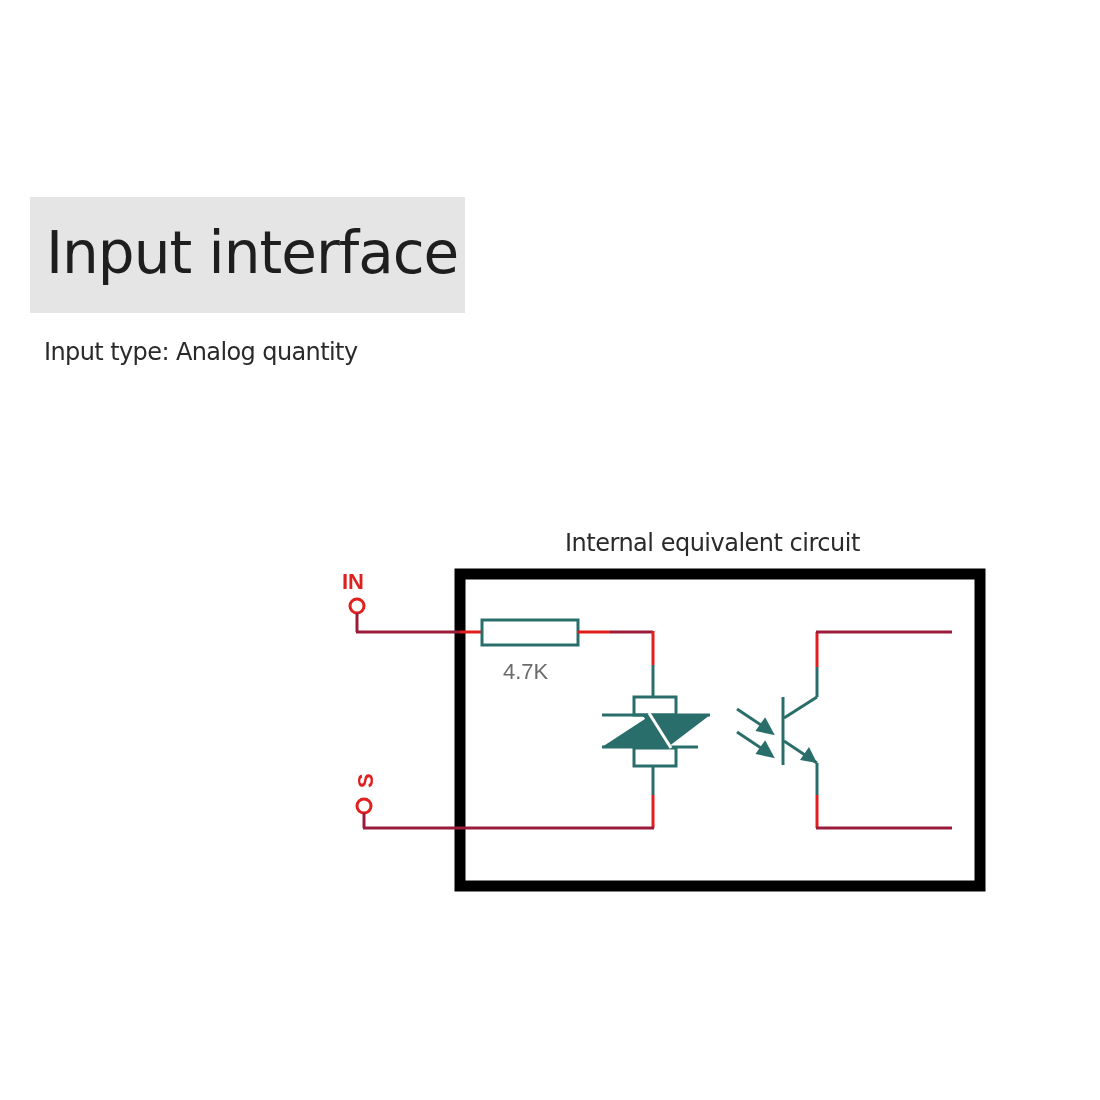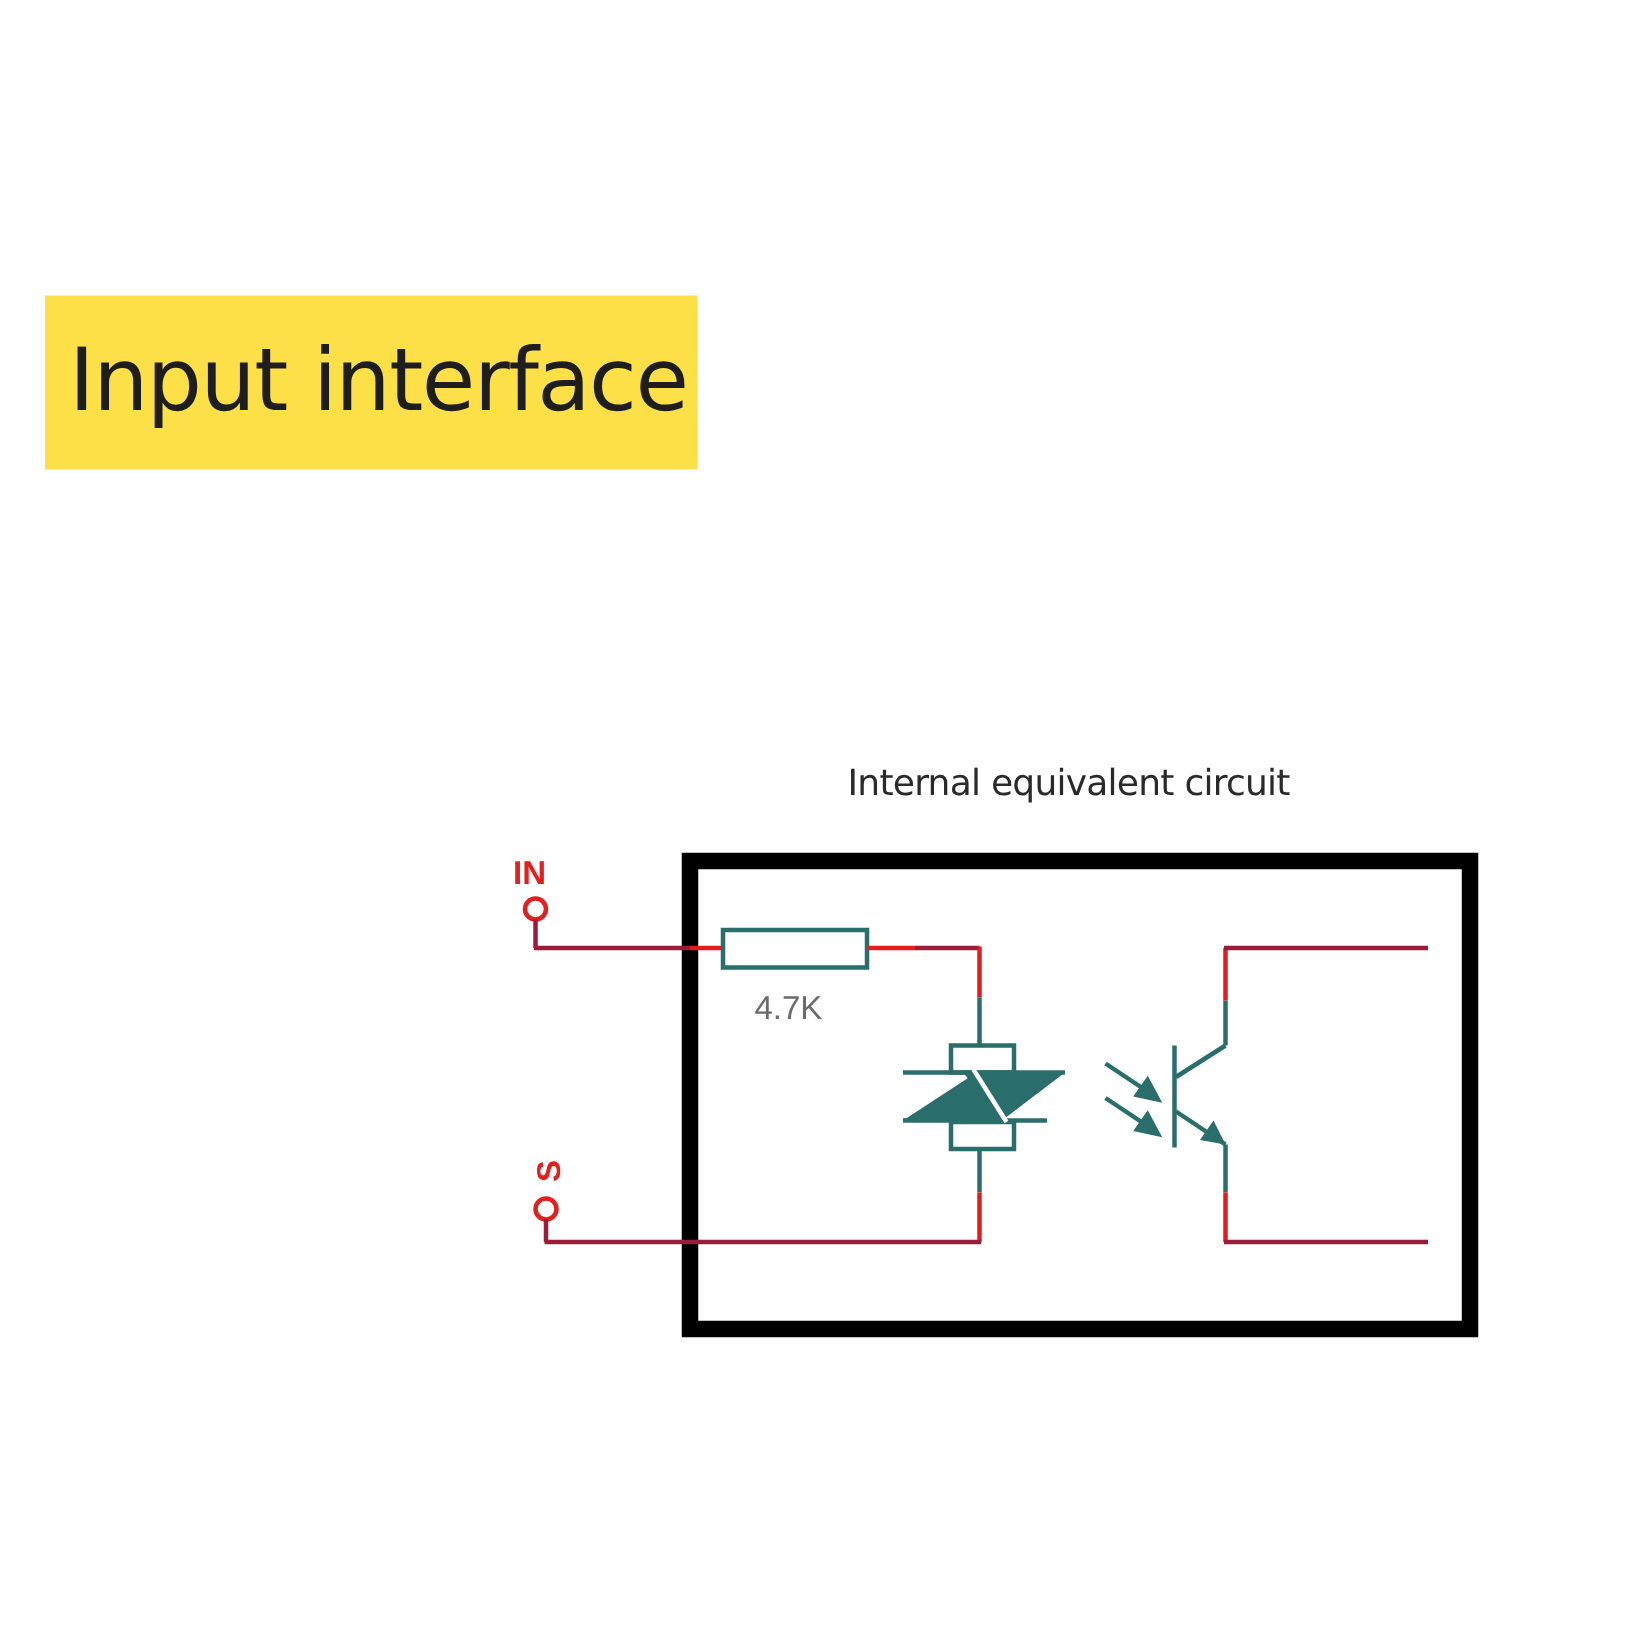--- a/index.html
+++ b/index.html
@@ -1,38 +1,39 @@
 <!DOCTYPE html>
 <html><head>
 <meta charset="utf-8">
 <style>
   html, body { margin: 0; padding: 0; background: #ffffff; }
   body { width: 1100px; height: 1100px; position: relative; overflow: hidden;
          font-family: "Liberation Sans", "DejaVu Sans", sans-serif; color: #222; }
   .title-box { position: absolute; left: 30px; top: 197px; width: 435px; height: 116px;
-               background: #fde047; }
+               background: #e5e5e5; }
   .title-text { position: absolute; left: 16px; top: 22px; font-size: 58px; color: #1e1e1e;
                 font-family: "DejaVu Sans", sans-serif; letter-spacing: -1px; white-space: nowrap; }
   .desc { position: absolute; left: 44px; top: 334px; width: 1050px; font-size: 24px;
           line-height: 37px; color: #2a2a2a; font-family: "DejaVu Sans", sans-serif;
           letter-spacing: -0.6px; }
   .desc p { margin: 0; }
-  .circuit-caption { position: absolute; left: 565px; top: 508px; font-size: 24px; color: #2a2a2a;
+  .circuit-caption { position: absolute; left: 565px; top: 529px; font-size: 24px; color: #2a2a2a;
                      font-family: "DejaVu Sans", sans-serif; letter-spacing: -0.5px; white-space: nowrap; }
   svg.circuit { position: absolute; left: 0; top: 0; }
   .lbl { font-family: "Liberation Sans", sans-serif; }
 </style>
 </head>
 <body>
 
 <div class="title-box">
   <div class="title-text">Input interface</div>
 </div>
 
 <div class="desc">
+  <p>Input type: Analog quantity</p>
 </div>
 
 <div class="circuit-caption">Internal equivalent circuit</div>
 
 <svg class="circuit" width="1100" height="1100" viewBox="0 0 1100 1100">
 
   <rect x="460" y="574" width="520" height="312" fill="none" stroke="#000" stroke-width="11"></rect>
 
   <g>
     <text class="lbl" x="342" y="589" font-size="22" font-weight="bold" fill="#e0211f">IN</text>

